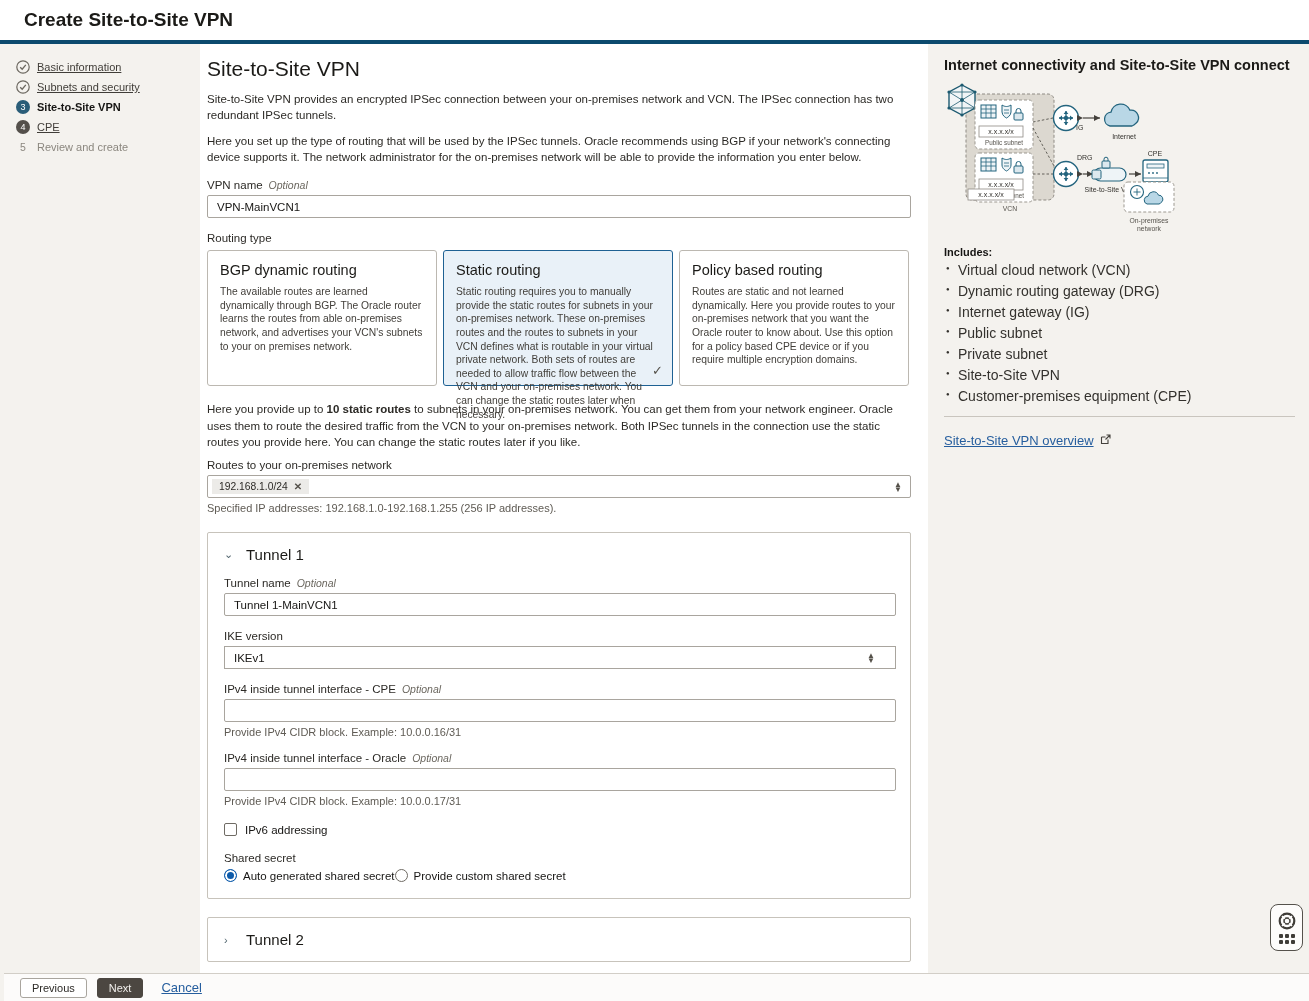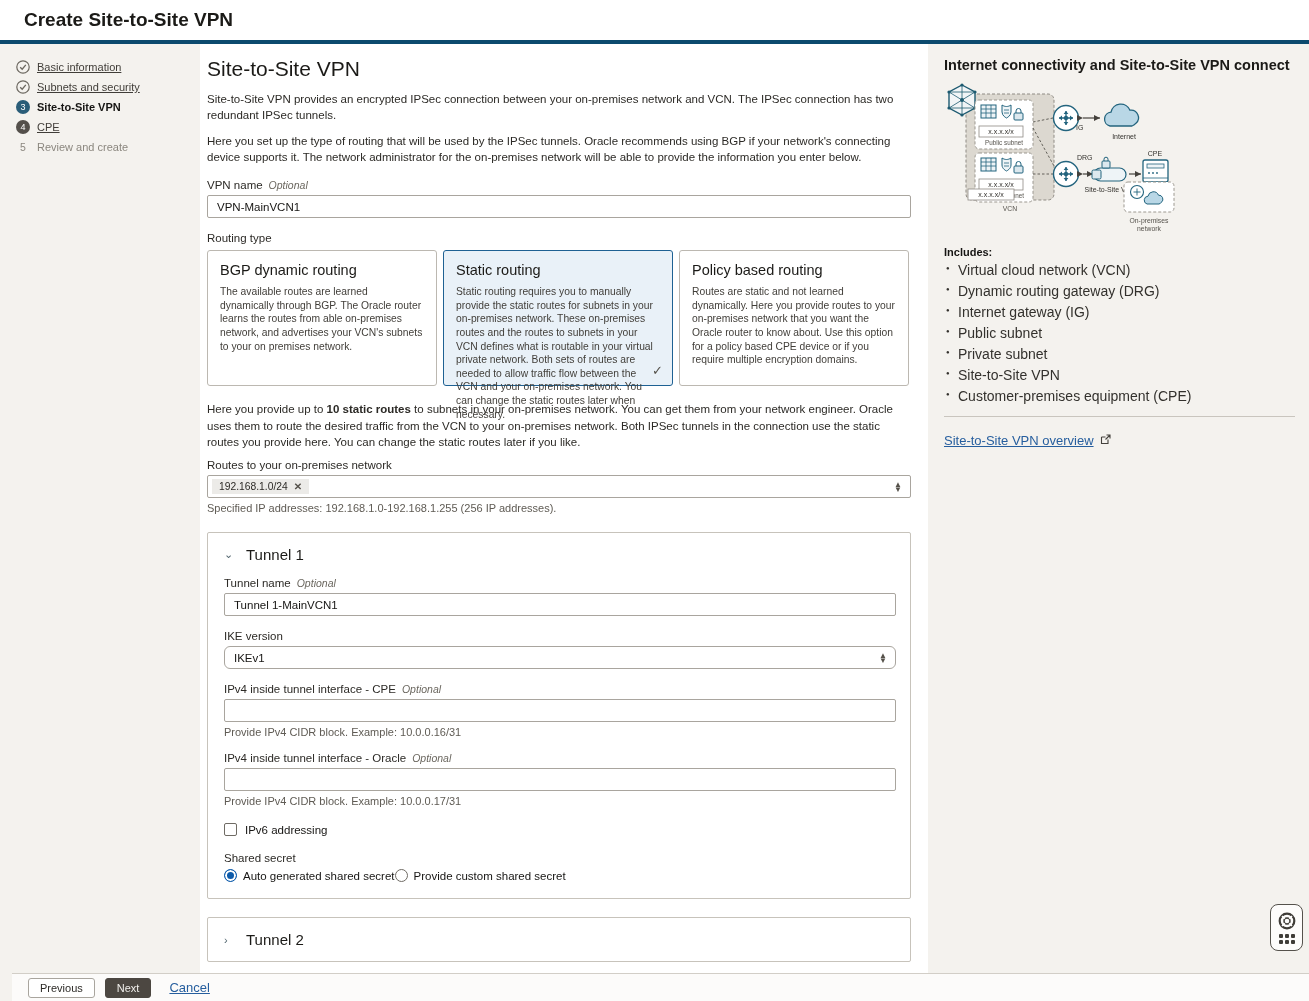--- a/index.html
+++ b/index.html
@@ -75,22 +75,22 @@
   
   .section-box {
     border:1px solid #c7c3bb; background:#fff; border-radius:2px;
     margin-top:18px; padding:13px 16px 16px 16px; width:704px;
   }
   .section-head { display:flex; align-items:center; gap:10px; cursor:pointer; }
   .chev { color:#51656e; font-size:11px; width:12px; display:inline-block; }
   .section-title { font-size:15px; color:#1b1a17; }
 
   .select-box {
-    width:672px; height:23px; border:1px solid #a9a59e; border-radius:6px; background:#fff;
-    display:flex; align-items:center; justify-content:space-between; padding:0 4px 0 9px;
+    width:672px; height:23px; border:1px solid #a9a59e; border-radius:0; background:#fff;
+    display:flex; align-items:center; justify-content:space-between; padding:0 16px 0 9px;
     font-size:11.5px; cursor:pointer;
   }
   .inner-input { width:672px; }
 
   
   .checkbox-row { display:flex; align-items:center; gap:8px; margin-top:16px; }
   .checkbox { width:13px; height:13px; border:1px solid #6f6b64; border-radius:2px; background:#fff; cursor:pointer; }
   .cb-label { font-size:11.5px; }
   .radio-row { display:flex; align-items:center; margin-top:5px; }
   .radio-opt { display:flex; align-items:center; gap:6px; font-size:11.5px; cursor:pointer; }
@@ -103,21 +103,21 @@
   .includes { list-style:none; margin-top:4px; }
   .includes li { font-size:14px; color:#33312d; padding-left:14px; position:relative; margin-bottom:5px; }
   .includes li::before { content:"●"; font-size:6px; position:absolute; left:2px; top:3px; color:#33312d; }
   .help-title { font-size:13px; font-weight:700; margin-top:32px; }
   .right-hr { border:none; border-top:1px solid #c9c5be; margin:12px 0 14px 0; }
   .link-blue { color:var(--link,#265e9e); font-size:13px; text-decoration:underline; }
   .ext-icon { color:#44413c; font-size:11px; margin-left:6px; text-decoration:none; display:inline-block; }
 
   
   .footer {
-    position:absolute; left:12px; right:0; bottom:0; height:28px; background:#fcfbfa;
+    position:absolute; left:4px; right:0; bottom:0; height:28px; background:#fcfbfa;
     border-top:1px solid #d2cec7; display:flex; align-items:center; padding-left:16px; gap:8px; z-index:5;
   }
   .btn { font-family:inherit; font-size:11px; border-radius:3px; padding:3px 11px; cursor:pointer; }
   .btn-secondary { background:#fff; border:1px solid #a9a59e; color:#2c2a26; }
   .btn-primary { background:#4c4741; border:1px solid #4c4741; color:#f1efec; margin-left:2px; }
   .cancel-link { margin-left:10px; }
 
   
   .float-widget {
     position:absolute; right:6px; bottom:50px; width:33px; height:47px; background:#fdfcfb;

